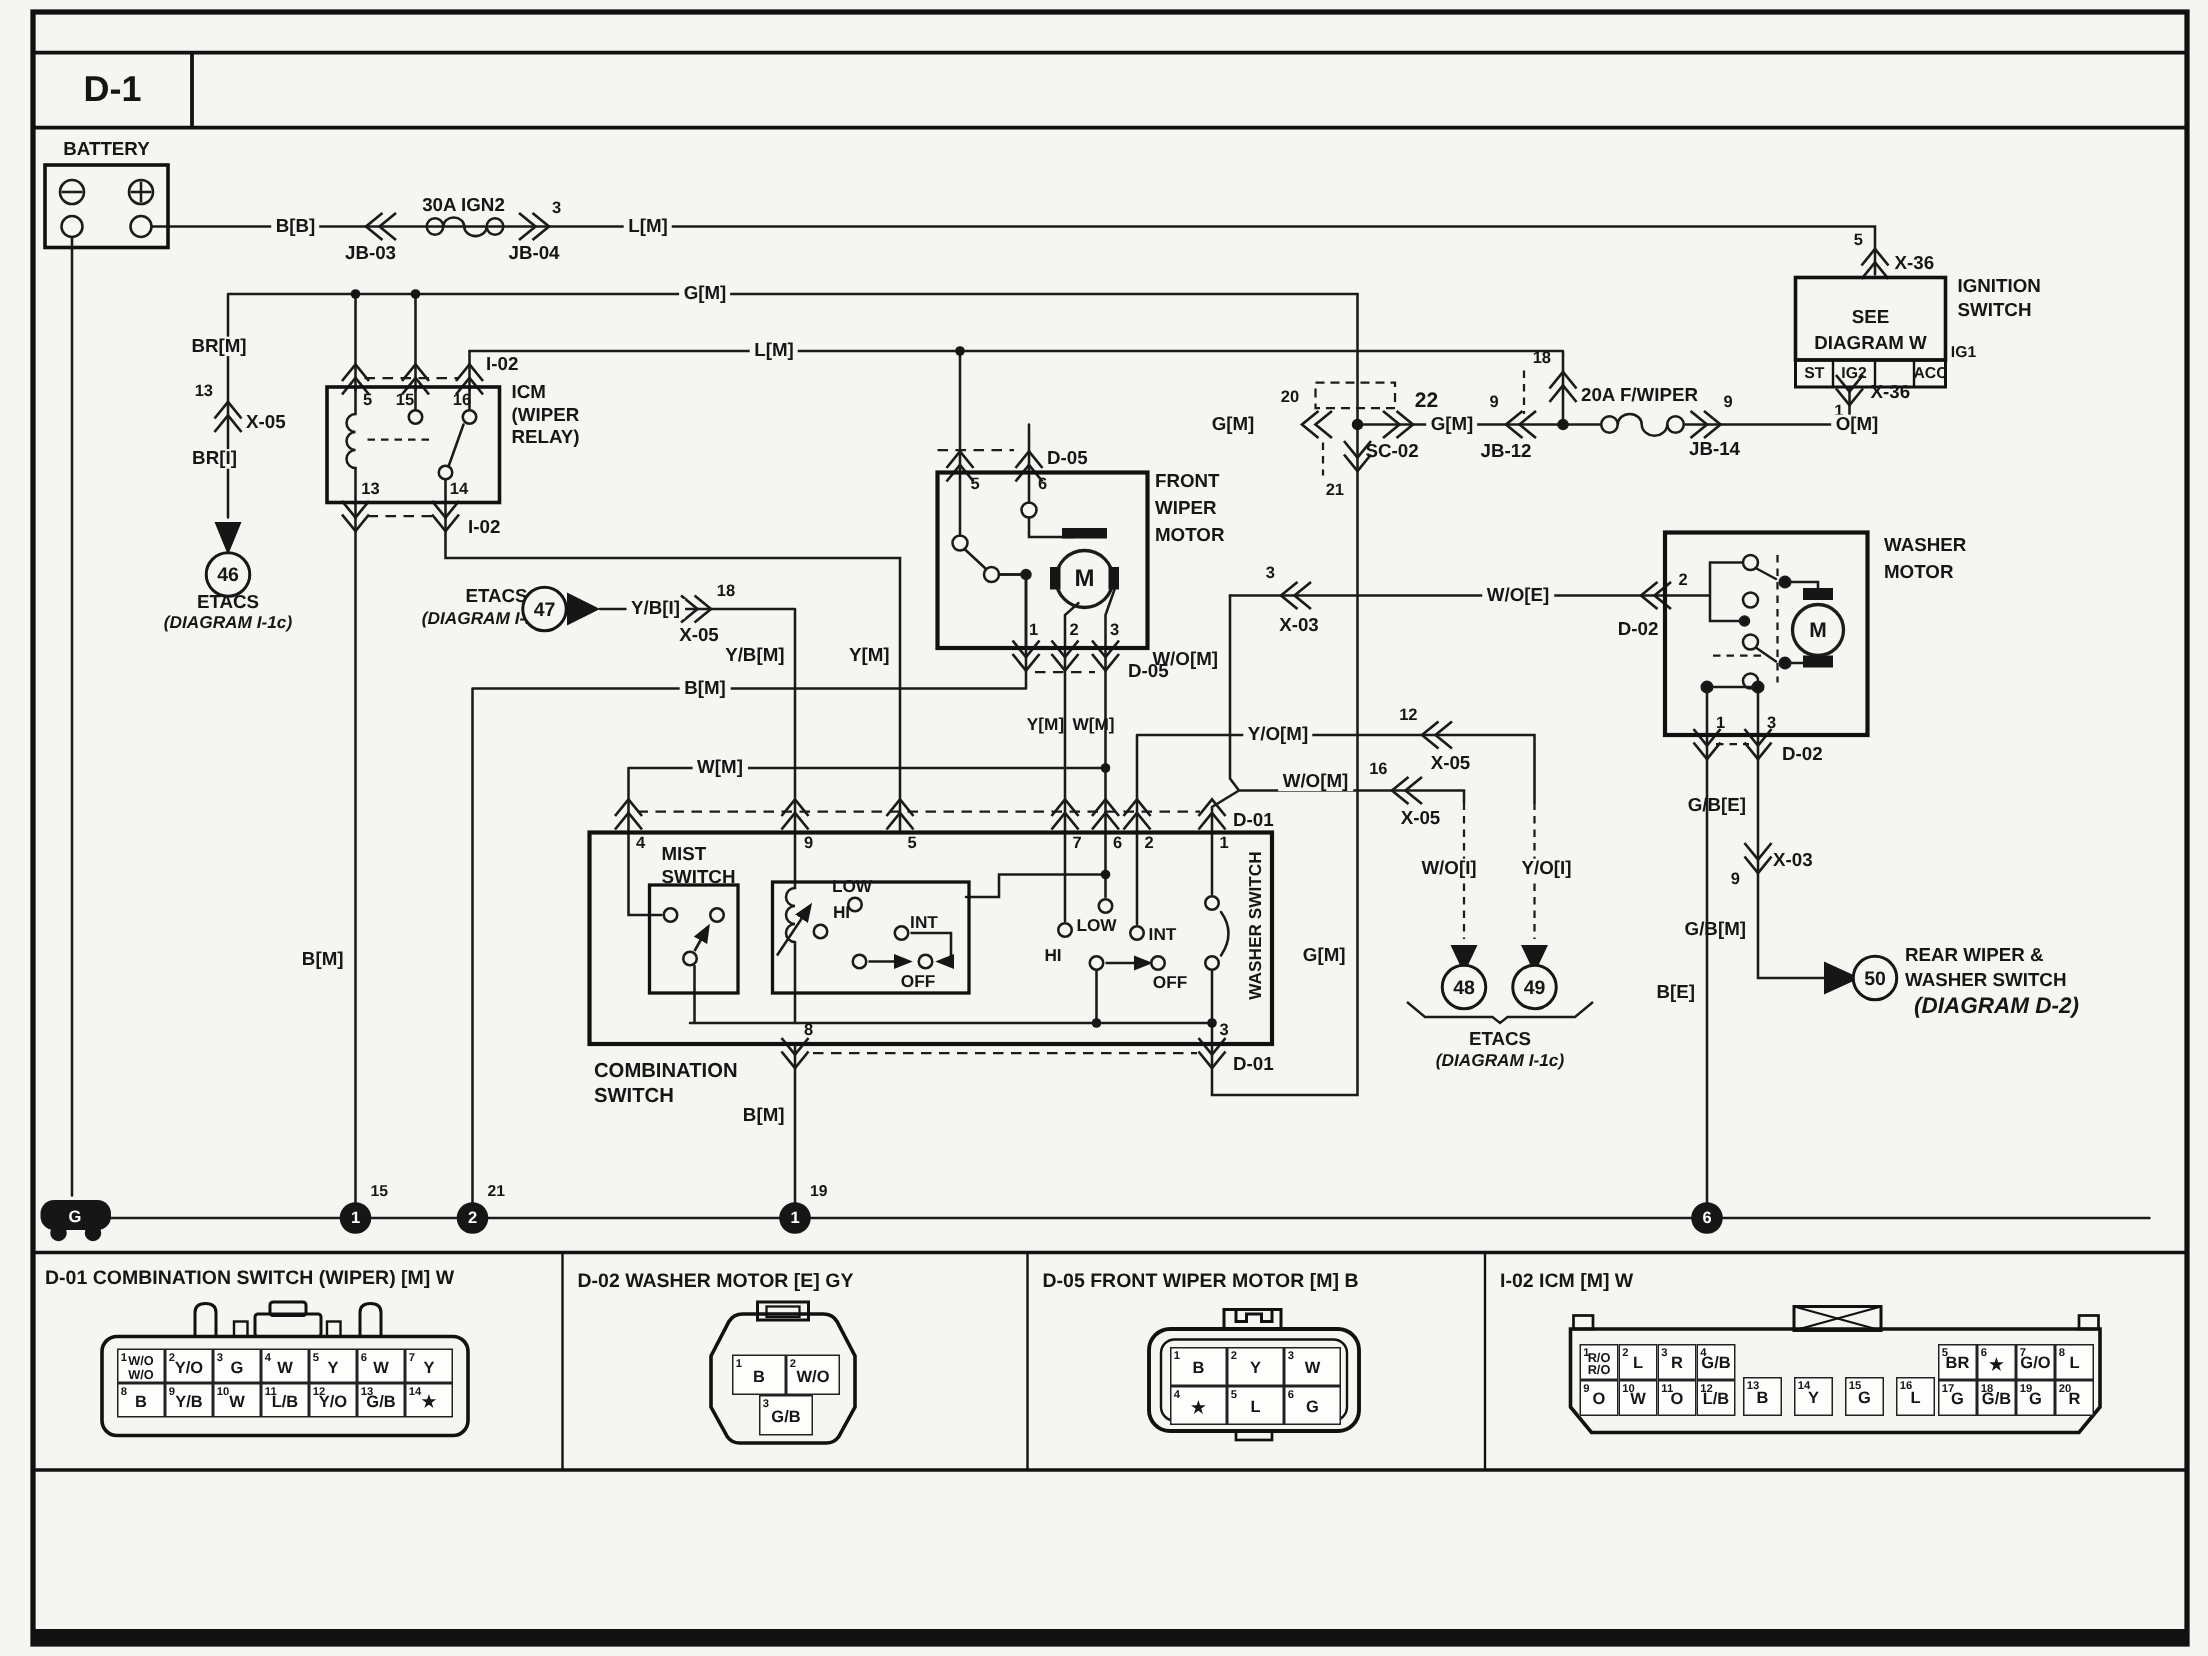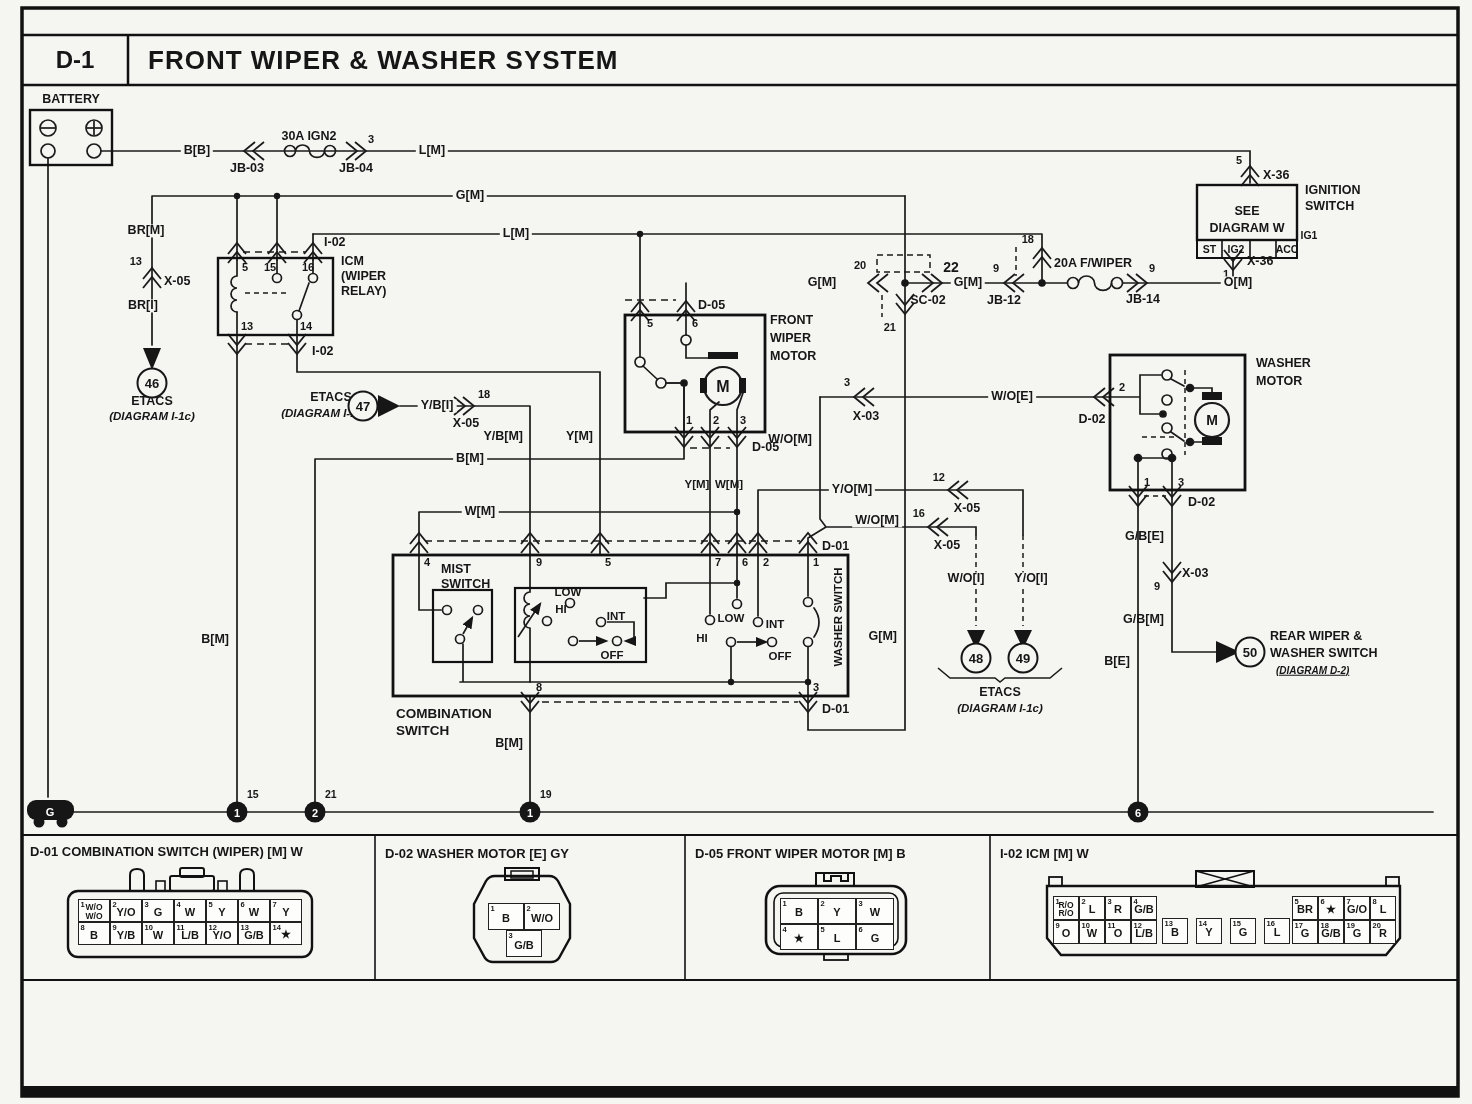--- a/index.html
+++ b/index.html
@@ -289,21 +289,20 @@
       <path d="M1047,886 H1400 V938 L1386,955 H1061 L1047,938 Z"></path>
       <rect x="1196" y="871" width="58" height="16" stroke-width="2"></rect>
       <line x1="1196" y1="871" x2="1254" y2="887" stroke-width="1.5"></line>
       <line x1="1254" y1="871" x2="1196" y2="887" stroke-width="1.5"></line>
       <rect x="1049" y="877" width="13" height="9" stroke-width="1.8"></rect>
       <rect x="1386" y="877" width="13" height="9" stroke-width="1.8"></rect>
     </g>
   </svg>
 
   <div class="titlebar-code">D-1</div>
-  <div class="titlebar-name">FRONT WIPER &amp; WASHER SYSTEM</div>
 
   <div id="labels-layer">
       <div class="lbl" style="left: 71px; top: 100px; transform: translate(-50%, -50%);">BATTERY</div>
       <div class="lbl bg" style="left: 197px; top: 151px; transform: translate(-50%, -50%);">B[B]</div>
       <div class="lbl" style="left: 247px; top: 169px; transform: translate(-50%, -50%);">JB-03</div>
       <div class="lbl" style="left: 309px; top: 137px; transform: translate(-50%, -50%);">30A IGN2</div>
       <div class="lbl" style="left: 371px; top: 140px; font-size: 11px; transform: translate(-50%, -50%);">3</div>
       <div class="lbl" style="left: 356px; top: 169px; transform: translate(-50%, -50%);">JB-04</div>
       <div class="lbl bg" style="left: 432px; top: 151px; transform: translate(-50%, -50%);">L[M]</div>
       <div class="lbl" style="left: 1242px; top: 161px; font-size: 11px; transform: translate(-100%, -50%);">5</div>
@@ -379,21 +378,21 @@
       <div class="lbl" style="left: 1147px; top: 483px; font-size: 11px; transform: translate(-50%, -50%);">1</div>
       <div class="lbl" style="left: 1181px; top: 483px; font-size: 11px; transform: translate(-50%, -50%);">3</div>
       <div class="lbl" style="left: 1188px; top: 503px; transform: translate(0px, -50%);">D-02</div>
       <div class="lbl" style="left: 1164px; top: 537px; transform: translate(-100%, -50%);">G/B[E]</div>
       <div class="lbl" style="left: 1160px; top: 587px; font-size: 11px; transform: translate(-100%, -50%);">9</div>
       <div class="lbl" style="left: 1182px; top: 574px; transform: translate(0px, -50%);">X-03</div>
       <div class="lbl" style="left: 1164px; top: 620px; transform: translate(-100%, -50%);">G/B[M]</div>
       <div class="lbl" style="left: 1130px; top: 662px; transform: translate(-100%, -50%);">B[E]</div>
       <div class="lbl" style="left: 1270px; top: 637px; transform: translate(0px, -50%);">REAR WIPER &amp;</div>
       <div class="lbl" style="left: 1270px; top: 654px; transform: translate(0px, -50%);">WASHER SWITCH</div>
-      <div class="lbl it" style="left: 1276px; top: 671px; font-size: 10px; transform: translate(0px, -50%); text-decoration: underline;">(DIAGRAM D-2)</div>
+      <div class="lbl it" style="left: 1276px; top: 671px; font-size: 15px; transform: translate(0px, -50%);">(DIAGRAM D-2)</div>
       <div class="lbl bg" style="left: 852px; top: 490px; transform: translate(-50%, -50%);">Y/O[M]</div>
       <div class="lbl" style="left: 945px; top: 478px; font-size: 11px; transform: translate(-100%, -50%);">12</div>
       <div class="lbl" style="left: 967px; top: 509px; transform: translate(-50%, -50%);">X-05</div>
       <div class="lbl bg" style="left: 877px; top: 521px; transform: translate(-50%, -50%);">W/O[M]</div>
       <div class="lbl" style="left: 925px; top: 514px; font-size: 11px; transform: translate(-100%, -50%);">16</div>
       <div class="lbl" style="left: 947px; top: 546px; transform: translate(-50%, -50%);">X-05</div>
       <div class="lbl bg" style="left: 966px; top: 579px; transform: translate(-50%, -50%);">W/O[I]</div>
       <div class="lbl bg" style="left: 1031px; top: 579px; transform: translate(-50%, -50%);">Y/O[I]</div>
       <div class="lbl" style="left: 1000px; top: 693px; transform: translate(-50%, -50%);">ETACS</div>
       <div class="lbl it" style="left: 1000px; top: 708px; font-size: 11.5px; transform: translate(-50%, -50%);">(DIAGRAM I-1c)</div>

